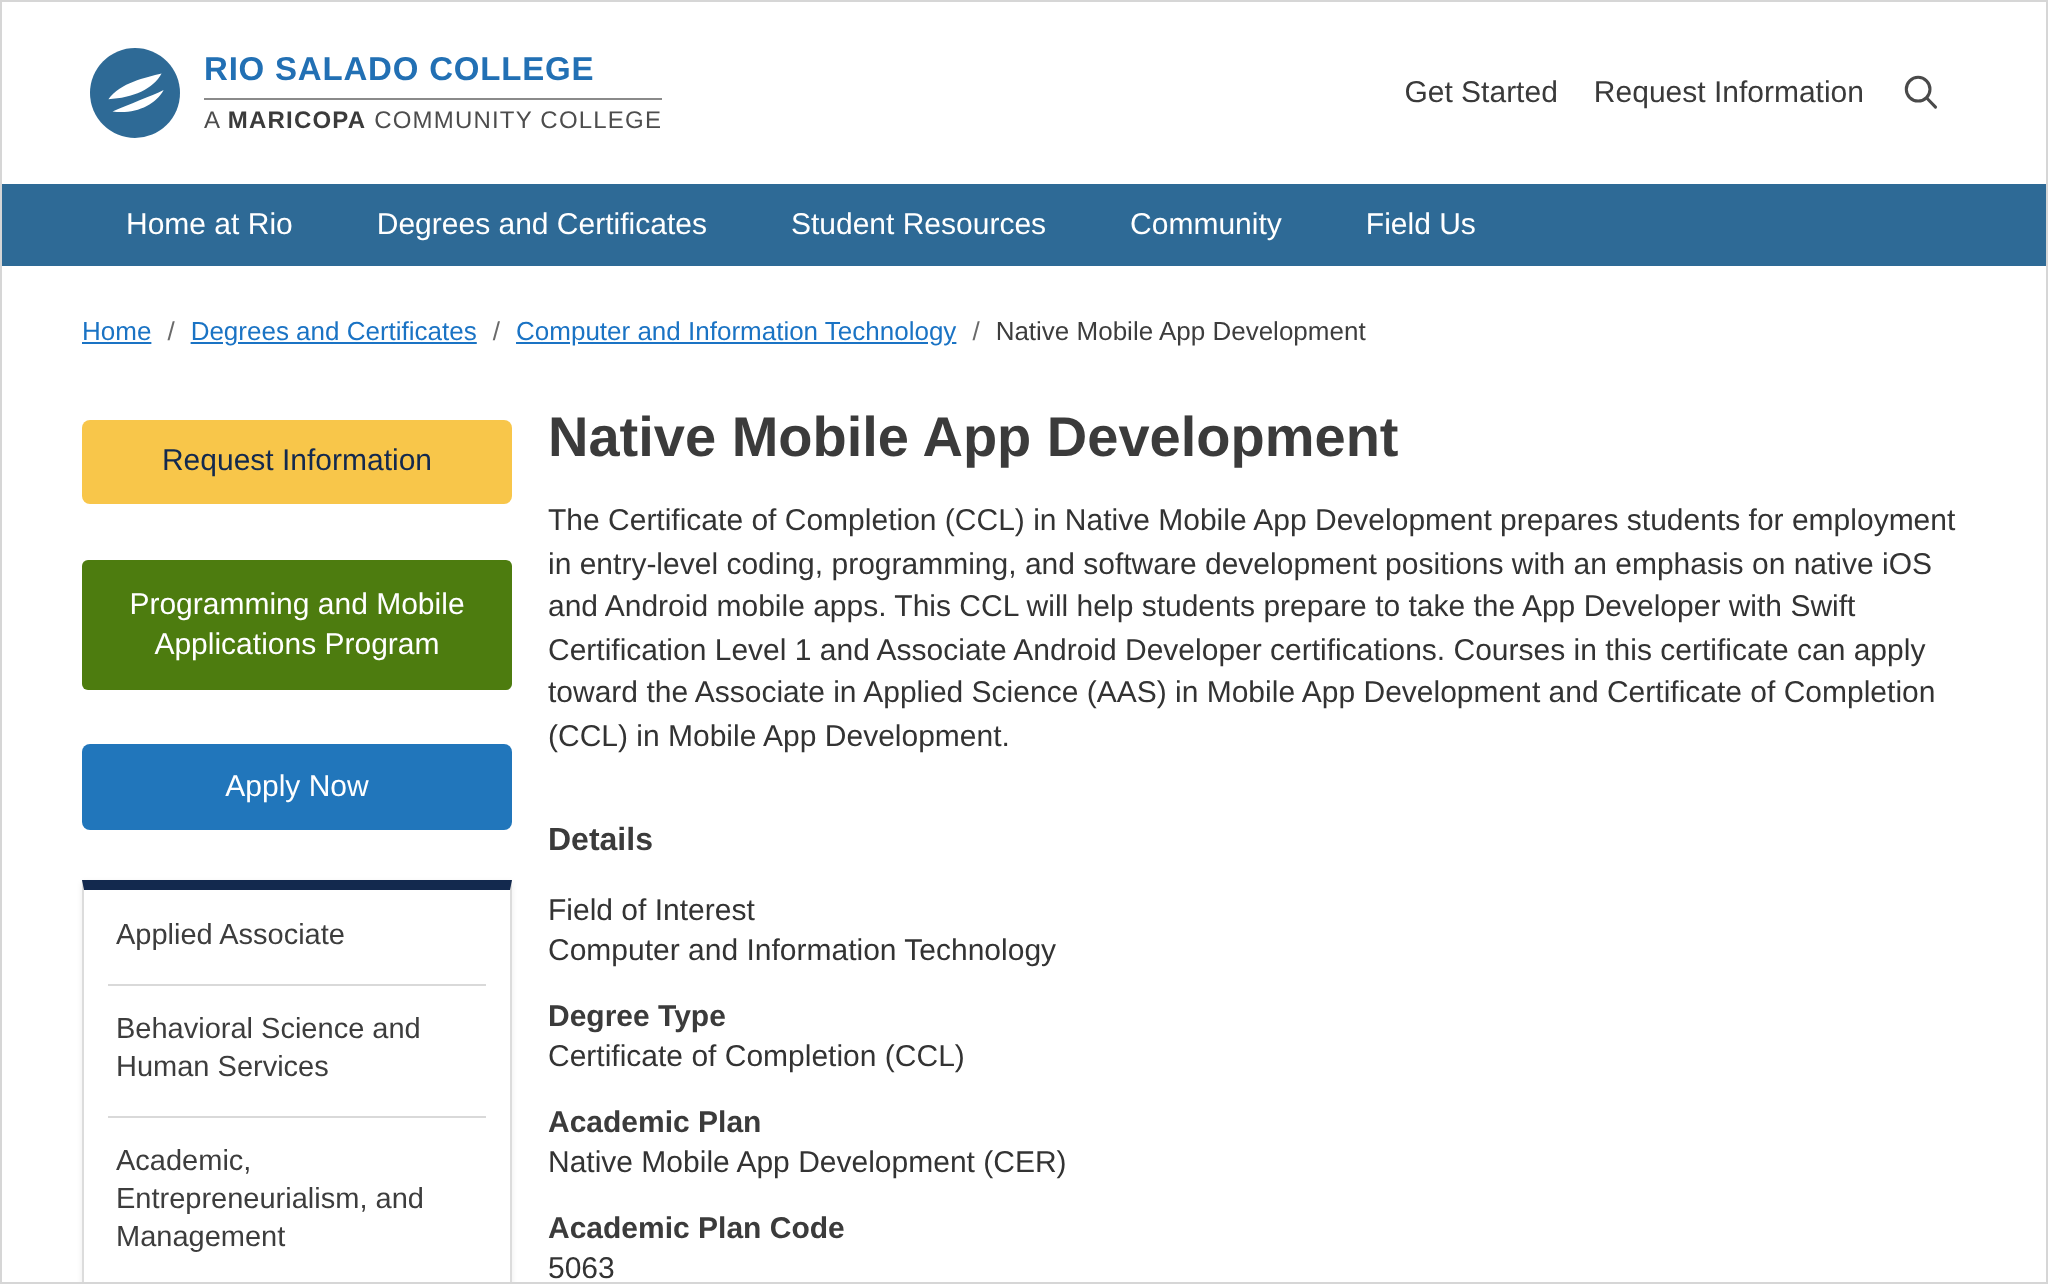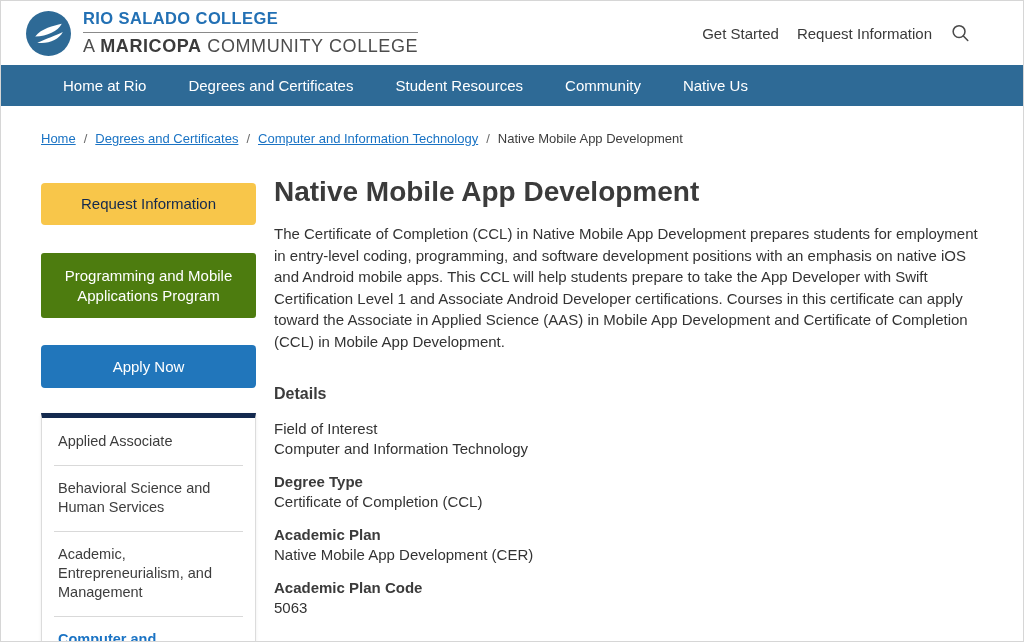--- a/index.html
+++ b/index.html
@@ -5,32 +5,32 @@
   * { box-sizing: border-box; margin: 0; padding: 0; }
   html,body { background:#fff; }
   body { font-family: "Liberation Sans", sans-serif; }
   .frame {
     width: 1024px; height: 642px; overflow: hidden;
     border: 1px solid #d6d6d6; background: #fff; position: relative;
   }
 
   
   .top-header {
-    height: 64px; display: flex; align-items: center;
-    padding: 0 52px 0 25px; background: #fff;
+    height: 91px; display: flex; align-items: center;
+    padding: 0 52px 0 44px; background: #fff;
   }
   .logo-group { display: flex; align-items: center; cursor: pointer; }
   .logo-circle { width: 45px; height: 45px; flex: 0 0 auto; }
   .logo-text { margin-left: 12px; }
   .logo-line1 {
     color: #2270b4; font-weight: bold; font-size: 16.5px;
     letter-spacing: 0.4px; white-space: nowrap;
   }
   .logo-divider { height: 1px; background: #8a8a8a; margin: 4px 0 3px 0; }
-  .logo-line2 { font-size: 18px; color: #4d4d4d; letter-spacing: 0.6px; white-space: nowrap; }
+  .logo-line2 { font-size: 12px; color: #4d4d4d; letter-spacing: 0.6px; white-space: nowrap; }
   .logo-line2 b { color: #3b3b3b; }
   .header-links { margin-left: auto; display: flex; align-items: center; gap: 18px; }
   .header-link { font-size: 15px; color: #3a3a3a; cursor: pointer; white-space: nowrap; }
   .search-btn { cursor: pointer; display: flex; align-items: center; }
 
   
   .main-nav {
     height: 41px; background: #2e6a96; display: flex;
     align-items: center; padding-left: 62px; gap: 42px;
   }
@@ -122,21 +122,21 @@
         </svg>
       </span>
     </div>
   </header>
 
   <nav class="main-nav">
     <span class="nav-item">Home at Rio</span>
     <span class="nav-item">Degrees and Certificates</span>
     <span class="nav-item">Student Resources</span>
     <span class="nav-item">Community</span>
-    <span class="nav-item">Native Us</span>
+    <span class="nav-item">Field Us</span>
   </nav>
 
   <div class="breadcrumb">
     <span class="crumb-link">Home</span>
     <span class="crumb-sep">/</span>
     <span class="crumb-link">Degrees and Certificates</span>
     <span class="crumb-sep">/</span>
     <span class="crumb-link">Computer and Information Technology</span>
     <span class="crumb-sep">/</span>
     <span class="crumb-current">Native Mobile App Development</span>

